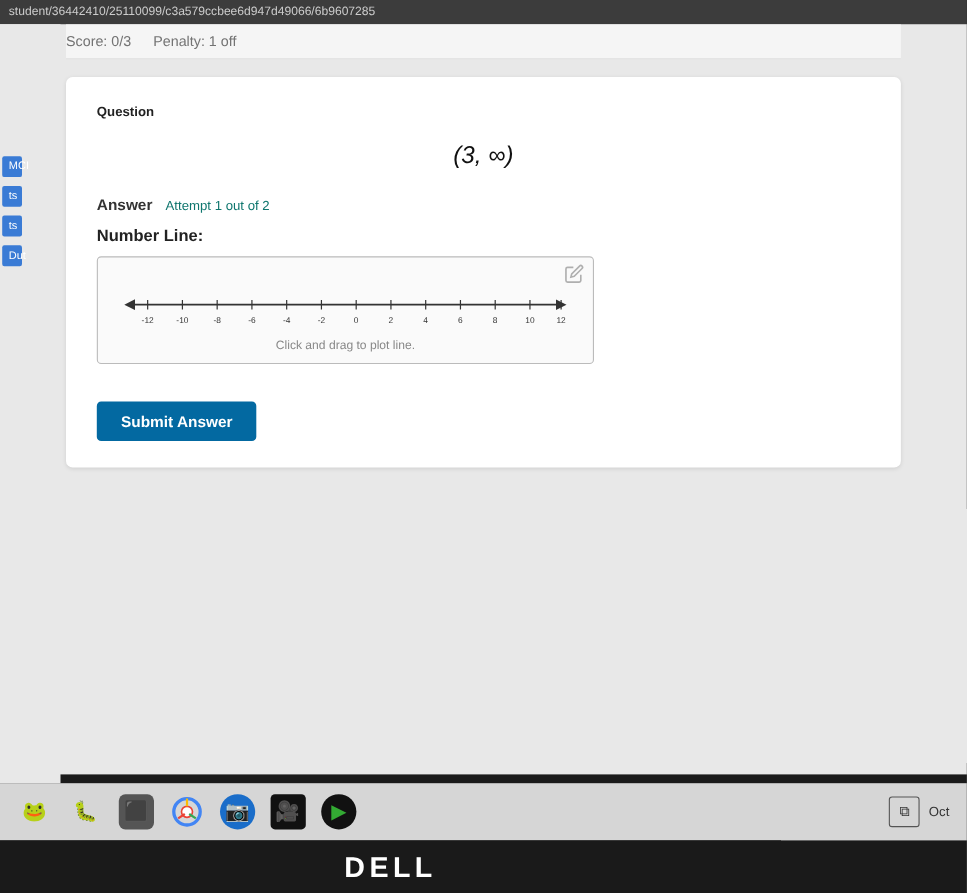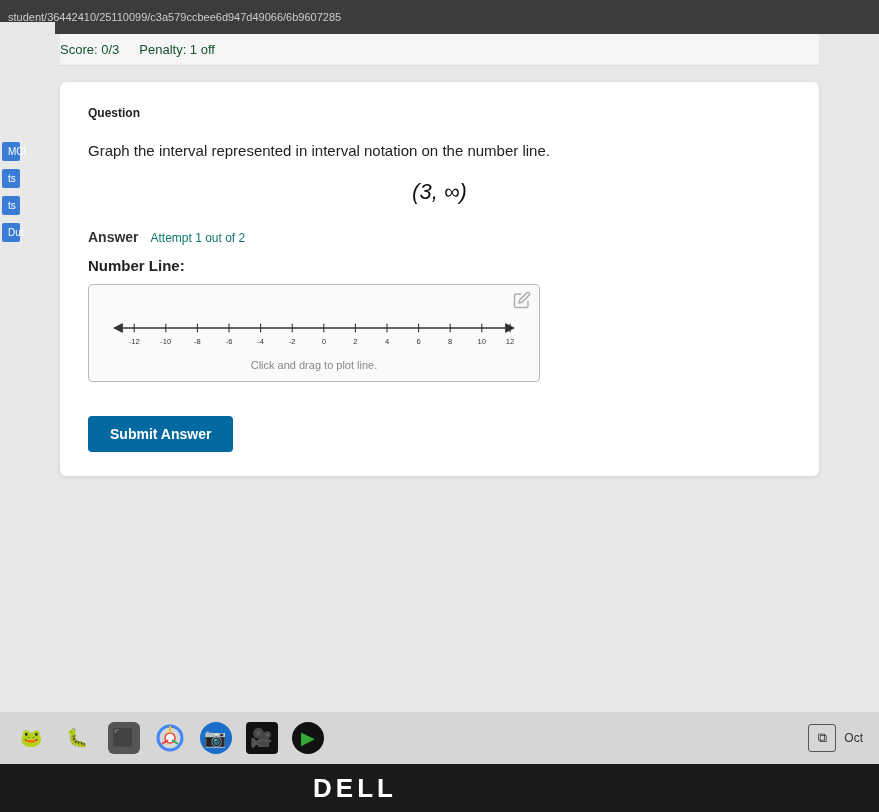--- a/index.html
+++ b/index.html
@@ -8,21 +8,21 @@
       height: 812px;
       background: #1a1a1a;
       font-family: Arial, sans-serif;
       overflow: hidden;
       position: relative;
     }
 
     
     .browser-bar {
       background: #3c3c3c;
-      height: 34px;
+      height: 22px;
       display: flex;
       align-items: center;
       padding: 0 8px;
     }
     .browser-url {
       color: #ccc;
       font-size: 11px;
     }
 
     
@@ -37,21 +37,21 @@
     .score-bar {
       background: #f5f5f5;
       border-bottom: 1px solid #ddd;
       padding: 8px 0;
       display: flex;
       align-items: center;
       gap: 20px;
     }
     .score-text {
       font-size: 13px;
-      color: #14532d;
+      color: #737373;
     }
 
     
     .question-card {
       background: #fff;
       border-radius: 6px;
       padding: 24px 28px;
       margin-top: 16px;
       box-shadow: 0 1px 4px rgba(0,0,0,0.1);
     }
@@ -294,21 +294,20 @@
     <span class="score-text">Score: 0/3</span>
     <span class="score-text">Penalty: 1 off</span>
   </div>
 
   <div class="question-card">
 
     <div class="question-header">
       <span class="question-label">Question</span>
     </div>
 
-    <p class="question-text">Graph the interval represented in interval notation on the number line.</p>
 
     <div class="interval-notation">
       <span>(3, ∞)</span>
     </div>
 
     <div>
       <div class="answer-label">
         <span>Answer</span>
         <span class="attempt-label">Attempt 1 out of 2</span>
       </div>

